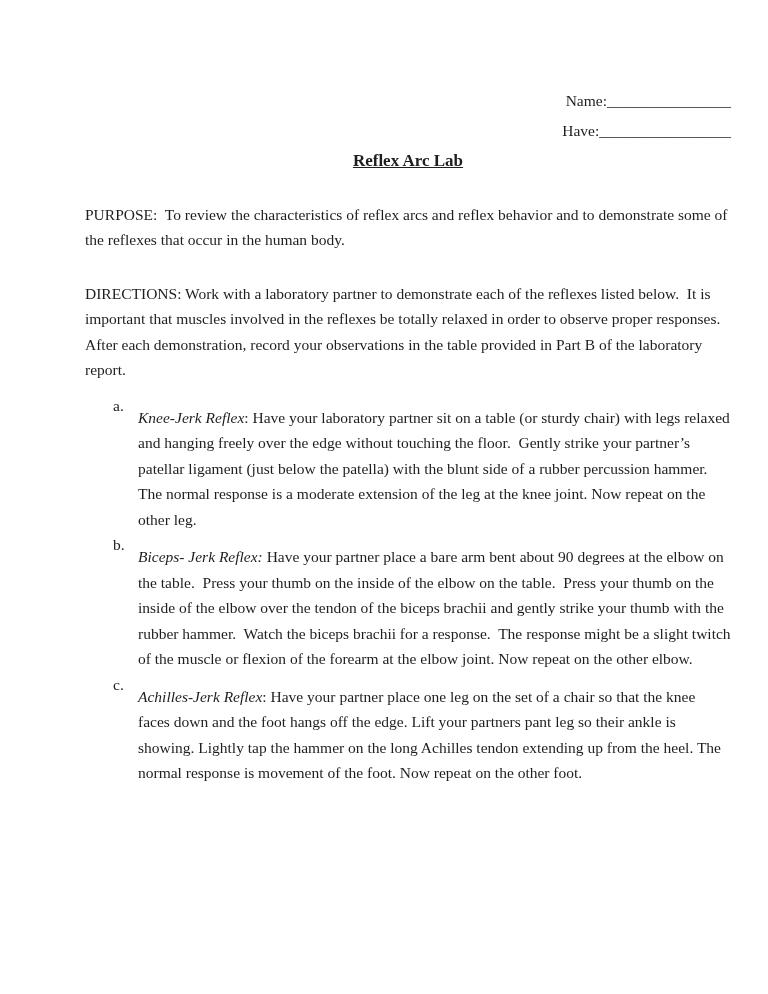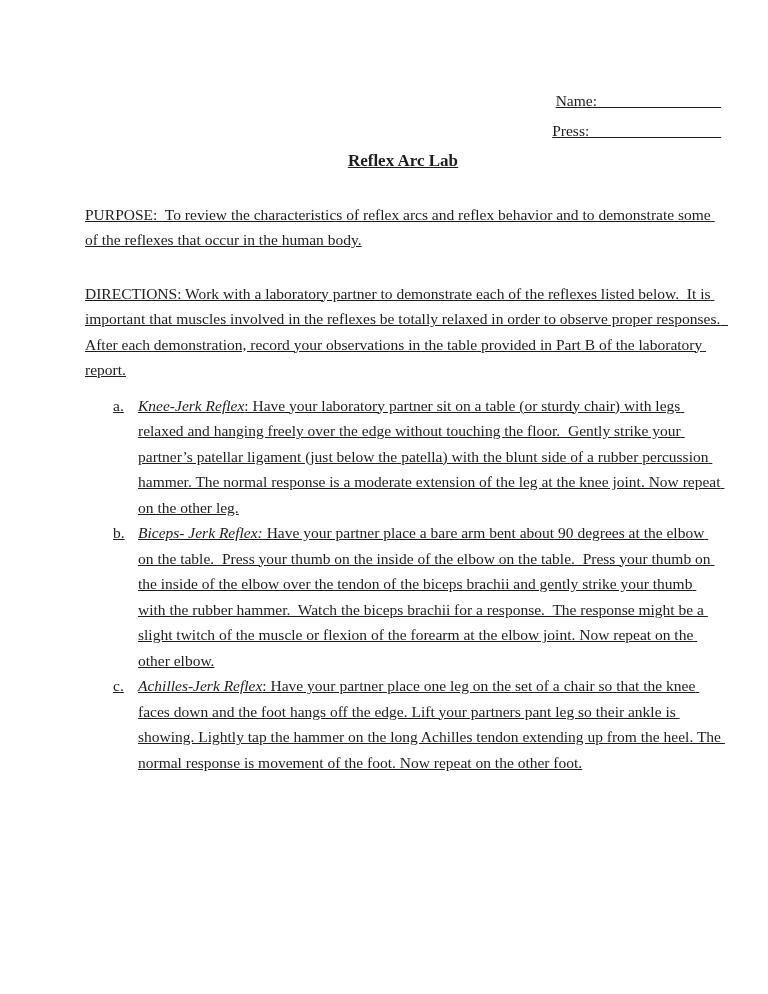--- a/index.html
+++ b/index.html
@@ -10,22 +10,21 @@
     height: 994px;
     margin: 0 auto;
     background: #ffffff;
     font-family: "Liberation Serif", "DejaVu Serif", serif;
     color: #1e1e1e;
     font-size: 15.5px;
     line-height: 25.5px;
     overflow: hidden;
   }
   .content {
-    padding: 88px 47px 0 85px;
-    text-decoration: underline;
+    padding: 88px 37px 0 85px;
   }
   .fill-line {
     text-align: right;
     margin-bottom: 4.5px;
     white-space: pre;
   }
   .doc-title {
     text-align: center;
     font-weight: bold;
     text-decoration: underline;
@@ -44,32 +43,33 @@
     align-items: flex-start;
   }
   .list-marker {
     margin-left: 28px;
     width: 25px;
     flex: 0 0 25px;
   }
   .list-text {
     flex: 1 1 auto;
     white-space: pre-wrap;
+    margin-top: 12px;
   }
   .lead-italic { font-style: italic; }
 </style>
 </head>
 <body>
 
 <div class="page">
   <div class="content">
 
     <div class="fill-line"><span>Name:</span><span>________________</span></div>
 
-    <div class="fill-line"><span>Press:</span><span>_________________</span></div>
+    <div class="fill-line"><span>Have:</span><span>_________________</span></div>
 
     <div class="doc-title">Reflex Arc Lab</div>
 
     <div class="para">PURPOSE:  To review the characteristics of reflex arcs and reflex behavior and to demonstrate some of the reflexes that occur in the human body.</div>
 
     <div class="para">DIRECTIONS: Work with a laboratory partner to demonstrate each of the reflexes listed below.  It is important that muscles involved in the reflexes be totally relaxed in order to observe proper responses.  After each demonstration, record your observations in the table provided in Part B of the laboratory report.</div>
 
     <div class="list">
 
       <div class="list-item">

